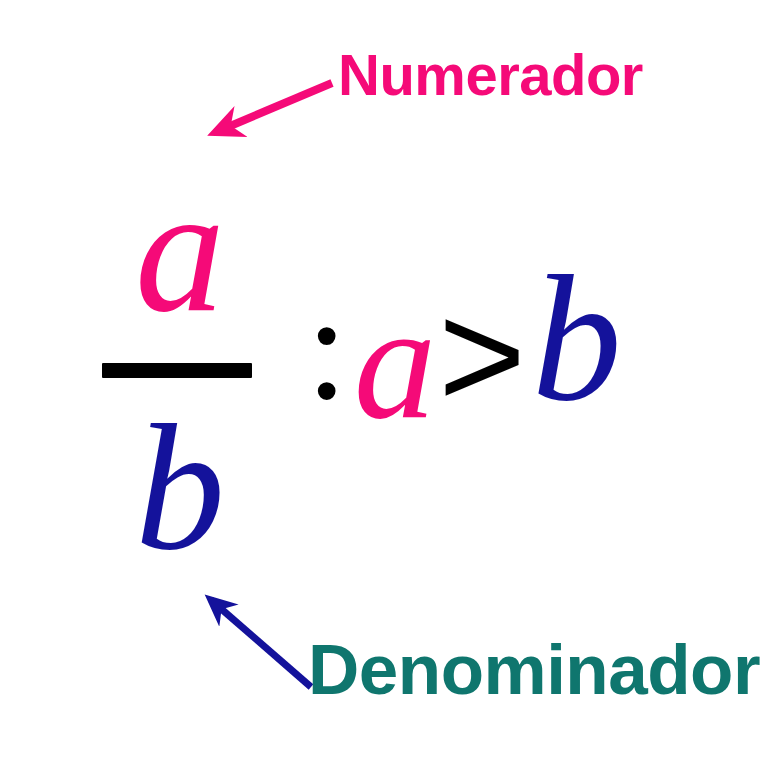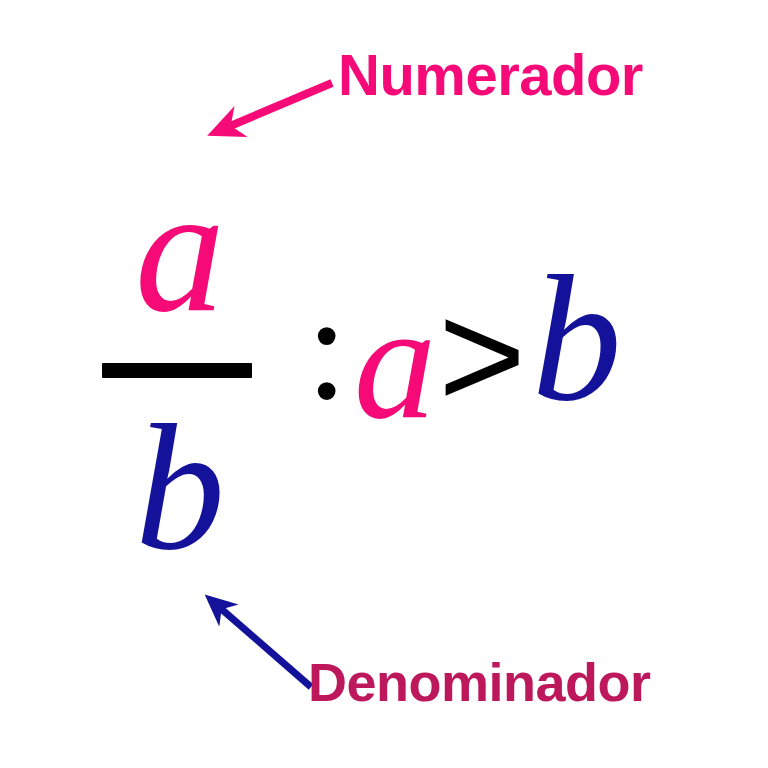--- a/index.html
+++ b/index.html
@@ -30,23 +30,23 @@
     user-select: none;
   }
   #label-numerador {
     left: 318px;
     top: 46px;
     font-size: 58px;
     color: #F50A78;
   }
   #label-denominador {
     left: 288px;
-    top: 655px;
-    font-size: 54px;
-    color: #be185d;
+    top: 634px;
+    font-size: 71px;
+    color: #0f766e;
   }
 
   
   #fraction {
     position: absolute;
     left: 60px;
     top: 160px;
     width: 200px;
     height: 430px;
   }

